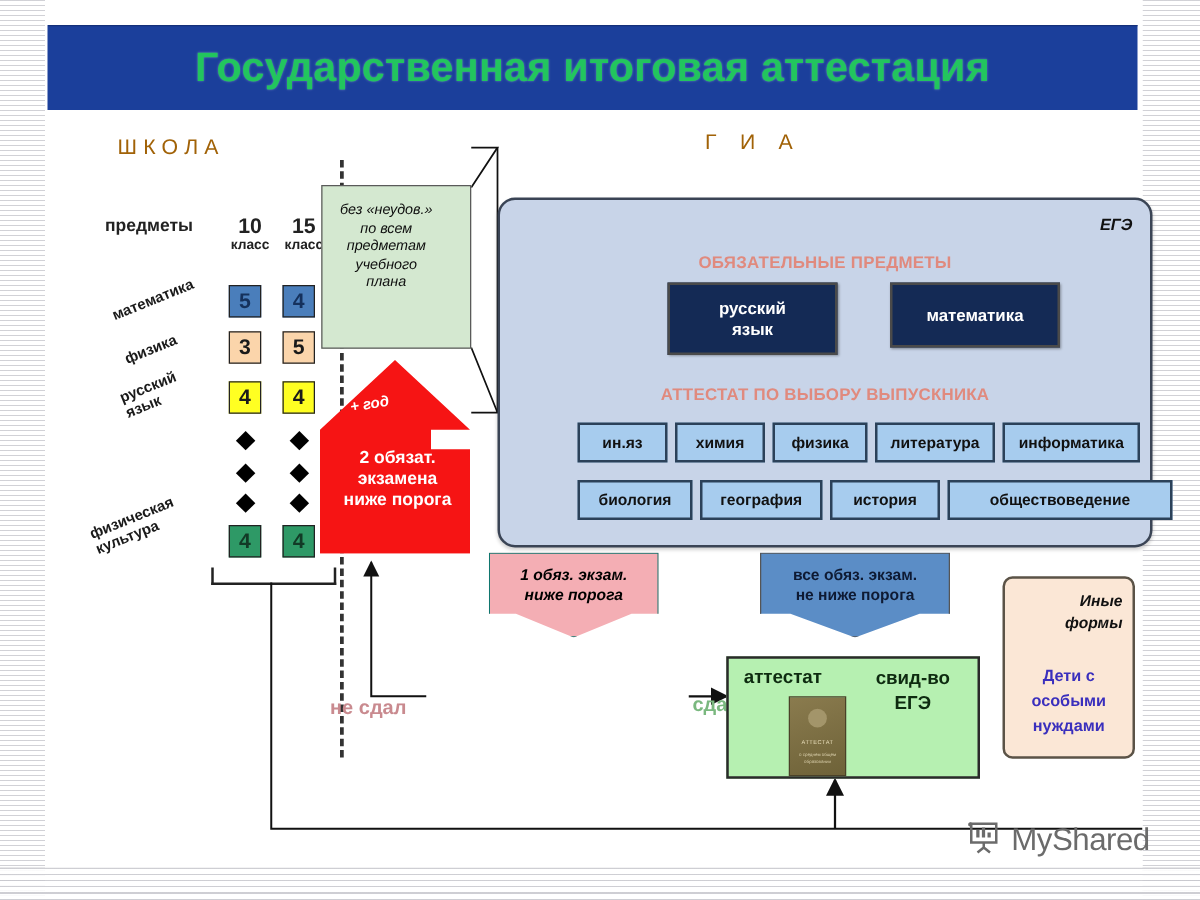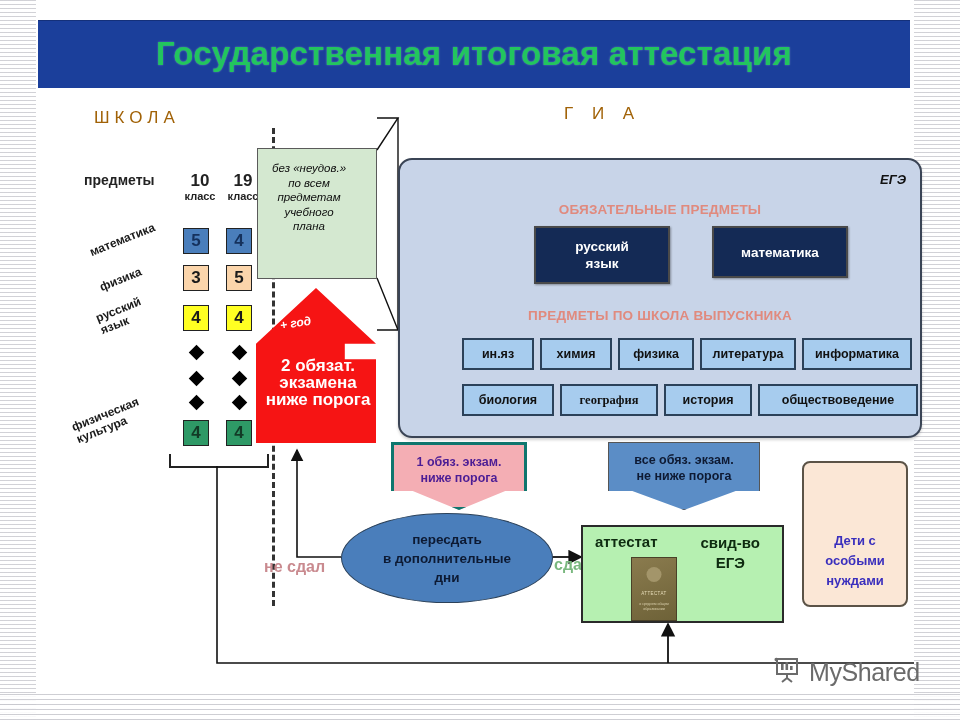--- a/index.html
+++ b/index.html
@@ -118,21 +118,21 @@
     position:absolute;left:220px;top:288px;width:120px;height:155px;
     background:#f61414;
     clip-path:polygon(50% 0%, 100% 36%, 74% 36%, 74% 46%, 100% 46%, 100% 100%, 0% 100%, 0% 36%);
   }
   .red-year{
     position:absolute;left:244px;top:316px;font-size:12px;font-weight:bold;font-style:italic;
     color:#ffffff;transform:rotate(-9deg);
   }
   .red-txt{
     position:absolute;left:228px;top:357px;width:108px;
-    text-align:center;font-size:17px;font-weight:bold;color:#ffffff;
+    text-align:center;font-size:14px;font-weight:bold;color:#ffffff;
     line-height:17px;white-space:pre-line;
   }
   
   .gia-panel{
     position:absolute;left:362px;top:158px;width:524px;height:280px;
     background:#c8d4e8;border:2px solid #3a4455;border-radius:14px;
     box-sizing:border-box;
     box-shadow:0 2px 3px rgba(0,0,0,.18);
   }
   .ege-tag{
@@ -167,23 +167,24 @@
   }
   
   .callout{
     position:absolute;
     display:flex;align-items:flex-start;justify-content:center;
     font-size:12.5px;font-weight:bold;text-align:center;line-height:16px;
     white-space:pre-line;box-sizing:border-box;
     padding-top:9px;
   }
   #callout-pink{
-    left:355px;top:442px;width:136px;height:68px;color:#4c1d95;
-    background:#f4aeb4;border:3px solid #0f766e;
+    left:355px;top:442px;width:136px;height:68px;color:#000000;
+    background:#f4aeb4;border:1px solid #0f766e;
     clip-path:polygon(0 0,100% 0,100% 72%,84% 72%,50% 100%,16% 72%,0 72%);
+    font-style:italic;
   }
   #callout-blue{
     left:572px;top:442px;width:152px;height:68px;color:#0e1a33;
     background:#5b8dc6;border:1px solid #555;
     clip-path:polygon(0 0,100% 0,100% 72%,84% 72%,50% 100%,16% 72%,0 72%);
   }
   
   .ellipse{
     position:absolute;left:305px;top:513px;width:210px;height:88px;
     background:#4a7ebb;border:1px solid #2b4159;border-radius:50%;
@@ -259,21 +260,21 @@
 
     <div class="divider"></div>
 
     <div class="lbl-predmety">предметы</div>
 
     <div class="col-head" id="col10">
       <span class="n">10</span>
       <span class="k">класс</span>
     </div>
     <div class="col-head" id="col11">
-      <span class="n">19</span>
+      <span class="n">15</span>
       <span class="k">класс</span>
     </div>
 
     <div class="subj" id="sub-mat">математика</div>
     <div class="subj" id="sub-fiz">физика</div>
     <div class="subj" id="sub-rus">русский
 язык</div>
     <div class="subj" id="sub-fk">физическая
 культура</div>
 
@@ -335,58 +336,57 @@
 
     <div class="gia-panel">
       <div class="ege-tag">ЕГЭ</div>
 
       <div class="panel-title" id="title-oblig">ОБЯЗАТЕЛЬНЫЕ ПРЕДМЕТЫ</div>
 
       <div class="dark-box" id="box-rus">русский
 язык</div>
       <div class="dark-box" id="box-mat">математика</div>
 
-      <div class="panel-title" id="title-choice">ПРЕДМЕТЫ ПО ШКОЛА ВЫПУСКНИКА</div>
+      <div class="panel-title" id="title-choice">АТТЕСТАТ ПО ВЫБОРУ ВЫПУСКНИКА</div>
 
       <div class="chip" style="left:62px;top:178px;width:72px;">ин.яз</div>
       <div class="chip" style="left:140px;top:178px;width:72px;">химия</div>
       <div class="chip" style="left:218px;top:178px;width:76px;">физика</div>
       <div class="chip" style="left:300px;top:178px;width:96px;">литература</div>
       <div class="chip" style="left:62px;top:224px;width:92px;">биология</div>
 
       <div class="chip" style="left:402px;top:178px;width:110px;">информатика</div>
-      <div class="chip" style="left:160px;top:224px;width:98px;font-family:Liberation Serif, serif;">география</div>
+      <div class="chip" style="left:160px;top:224px;width:98px;">география</div>
       <div class="chip" style="left:264px;top:224px;width:88px;">история</div>
-      <div class="chip" style="left:358px;top:224px;width:160px;">обществоведение</div>
+      <div class="chip" style="left:358px;top:224px;width:180px;">обществоведение</div>
     </div>
 
     <div class="callout" id="callout-pink">1 обяз. экзам.
 ниже порога</div>
     <div class="callout" id="callout-blue">все обяз. экзам.
 не ниже порога</div>
 
-    <div class="ellipse">пересдать
-в дополнительные
-дни</div>
 
     <div class="edge-lbl" id="lbl-nesdal">не сдал</div>
     <div class="edge-lbl" id="lbl-sdal">сдал</div>
 
     <div class="cert-box">
       <div class="cert-l">аттестат</div>
       <div class="cert-r">свид-во
 ЕГЭ</div>
       <div class="cert-img">
         <div class="emb"></div>
         <div class="t1">АТТЕСТАТ</div>
         <div class="t2">о среднем общем<br>образовании</div>
       </div>
     </div>
 
     <div class="other-box">
+      <div class="other-title">Иные
+формы</div>
       <div class="other-sub">Дети с
 особыми
 нуждами</div>
     </div>
 
     <div class="wm">
       <span>
         <svg width="30" height="30" viewBox="0 0 30 30">
           <rect x="5" y="4" width="20" height="15" fill="none" stroke="#6b6b6b" stroke-width="2"></rect>
           <rect x="9" y="9" width="2.6" height="6" fill="#6b6b6b"></rect>

